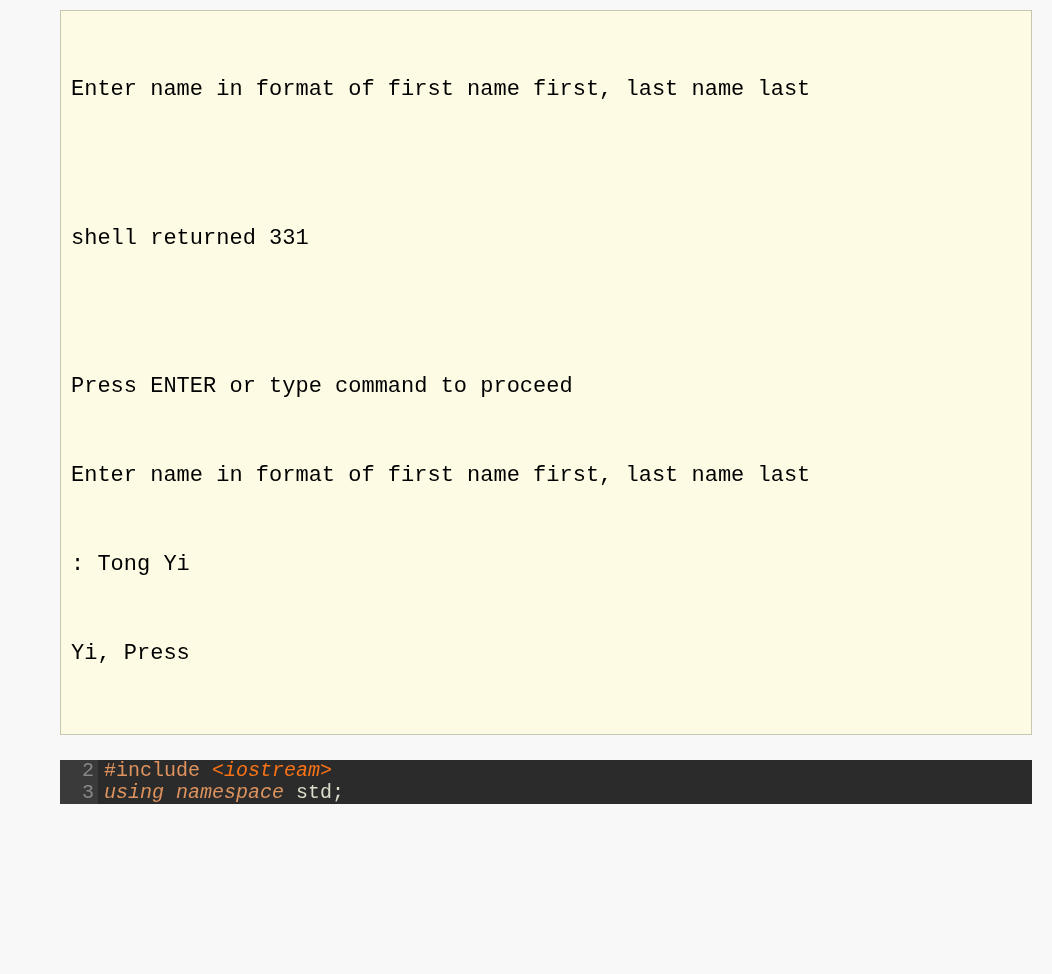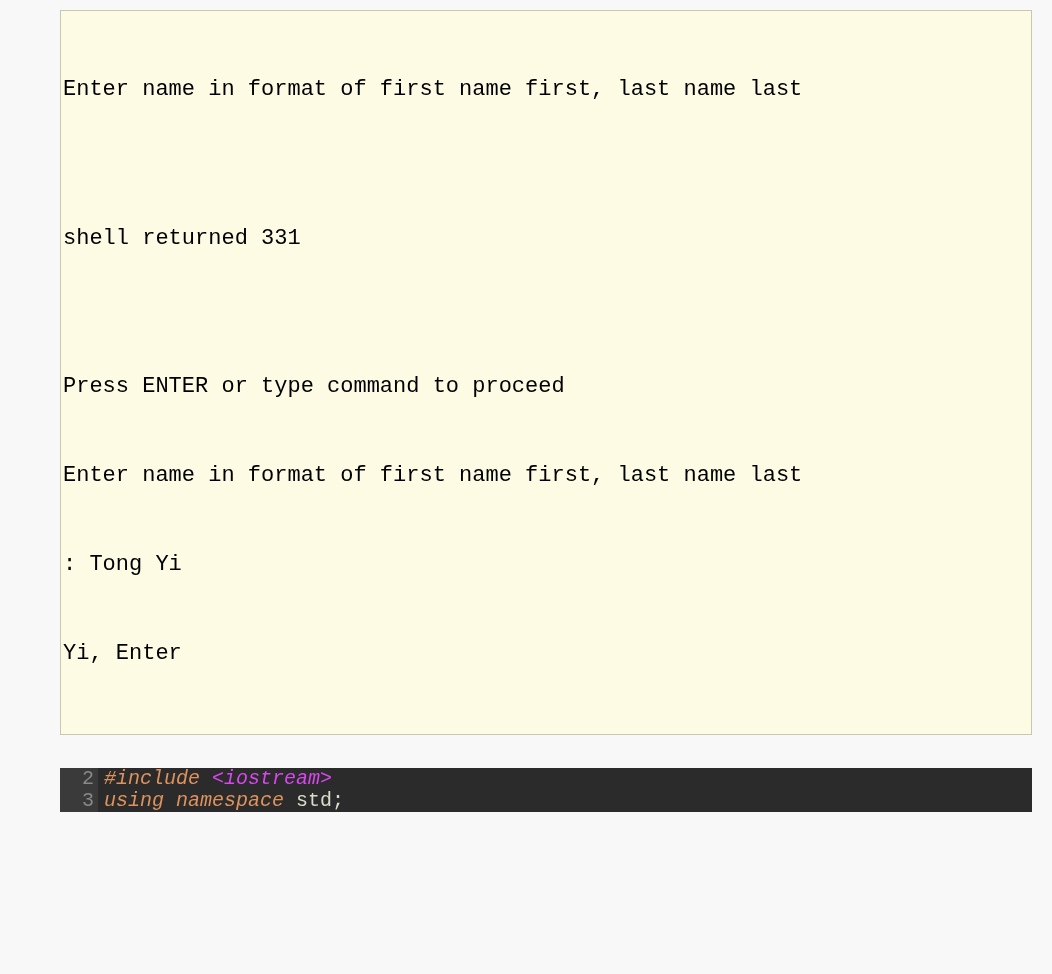--- a/index.html
+++ b/index.html
@@ -8,26 +8,26 @@
     background: #f8f8f8;
     font-family: "Courier New", monospace;
     width: 1052px;
   }
   .container {
     padding: 10px 20px 30px 60px;
   }
   .terminal {
     background: #fdfbe4;
     border: 1px solid #c8c8b0;
-    padding: 5px 2px;
+    padding: 5px 10px;
     font-size: 22px;
     line-height: 1.35;
     white-space: pre;
     color: #000;
-    margin-bottom: 33px;
+    margin-bottom: 25px;
   }
   .terminal .line {
     display: block;
   }
   .codeblock {
     background: #2b2b2b;
     color: #d4d4d4;
     font-size: 20px;
     line-height: 1.1;
     padding: 0;
@@ -44,39 +44,39 @@
     color: #888;
     background: #3a3a3a;
     padding-right: 4px;
     flex-shrink: 0;
     user-select: none;
   }
   .code-content {
     padding-left: 6px;
     white-space: pre;
   }
-  .c-pre   { color: #de935f; font-style: italic; } 
-  .c-inc   { color: #d946ef; font-style: italic; } 
+  .c-pre   { color: #de935f; } 
+  .c-inc   { color: #f97316; font-style: italic; } 
   .c-kw    { color: #de935f; font-style: italic; } 
   .c-white { color: #dcdccc; }
 </style>
 </head>
 <body>
 
 <div class="container">
 
   <div class="terminal">
     <span class="line">Enter name in format of first name first, last name last</span>
     <span class="line"></span>
     <span class="line">shell returned 331</span>
     <span class="line"></span>
     <span class="line">Press ENTER or type command to proceed</span>
     <span class="line">Enter name in format of first name first, last name last</span>
     <span class="line">: Tong Yi</span>
-    <span class="line">Yi, Enter</span>
+    <span class="line">Yi, Press</span>
   </div>
 
   <div class="codeblock" id="code-editor">
       <div class="code-row">
         <span class="lineno">2</span>
         <span class="code-content"><span class="c-pre">#include </span><span class="c-inc">&lt;iostream&gt;</span></span>
       </div>
       <div class="code-row">
         <span class="lineno">3</span>
         <span class="code-content"><span class="c-kw">using namespace </span><span class="c-white">std;</span></span>

